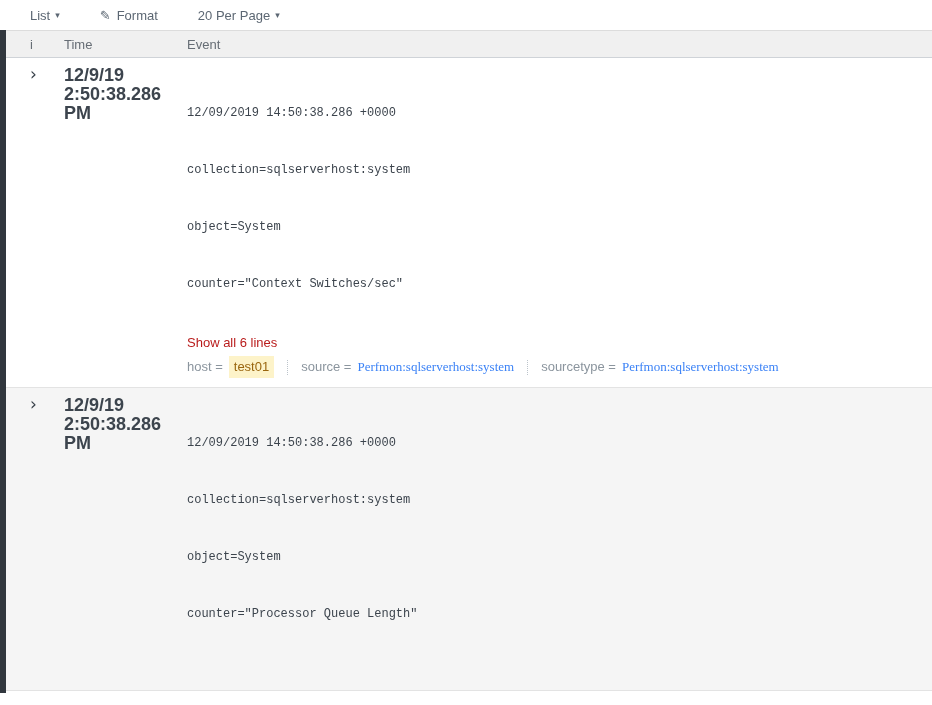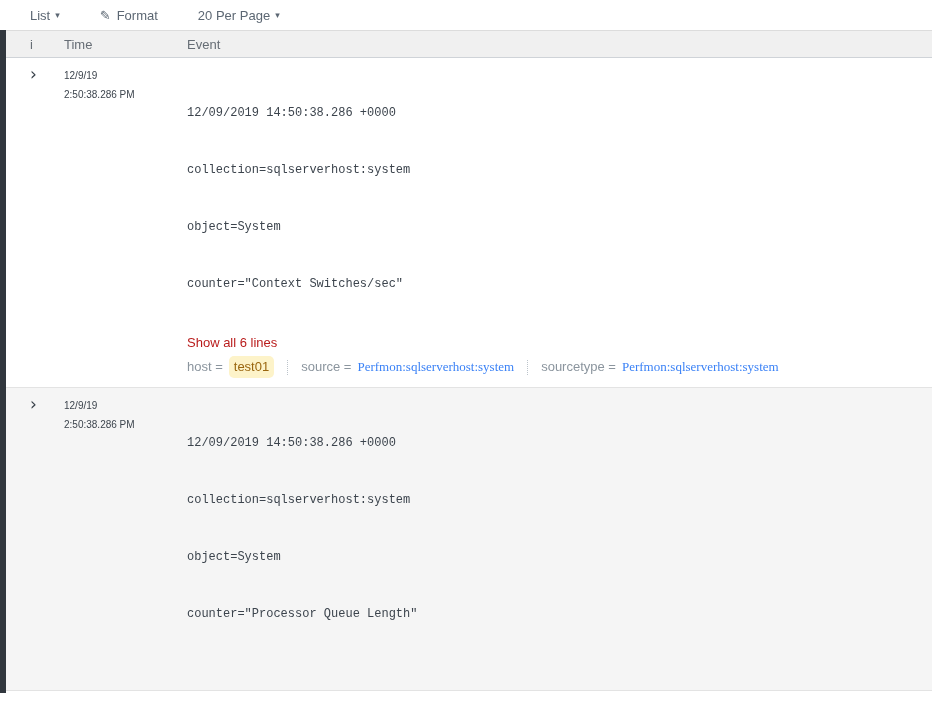--- a/index.html
+++ b/index.html
@@ -54,21 +54,21 @@
   }
   .event-row.alt { background: #f5f5f5; }
   .chevron {
     display: inline-block;
     font-size: 17px;
     line-height: 17px;
     color: #3c444d;
     cursor: pointer;
     font-family: "DejaVu Sans", sans-serif;
   }
-  .col-time .t { font-size: 10px; color: #3c444d; line-height: 19px; }
+  .col-time .t { font-size: 18px; color: #3c444d; line-height: 19px; font-weight: bold; }
   .raw {
     font-family: "Liberation Mono", "DejaVu Sans Mono", monospace;
     font-size: 12px;
     color: #3c444d;
     line-height: 19px;
     white-space: pre;
   }
   .show-all {
     display: inline-block;
     color: #b91c1c;
@@ -84,21 +84,21 @@
     margin-top: 4px;
     font-size: 13px;
     line-height: 20px;
   }
   .flabel { color: #8b959e; margin-right: 6px; white-space: nowrap; }
   .fval { color: #3b82f6; cursor: pointer; white-space: nowrap; font-family: Liberation Serif, serif; }
   .host-val {
     background: #fdf3c9;
     color: #9a660f;
     padding: 1px 5px;
-    border-radius: 5px;
+    border-radius: 0;
     cursor: pointer;
     white-space: nowrap;
   }
   .fsep {
     border-left: 1px dotted #bcc4cb;
     height: 15px;
     margin: 0 13px;
     flex: 0 0 1px;
   }
 </style>

